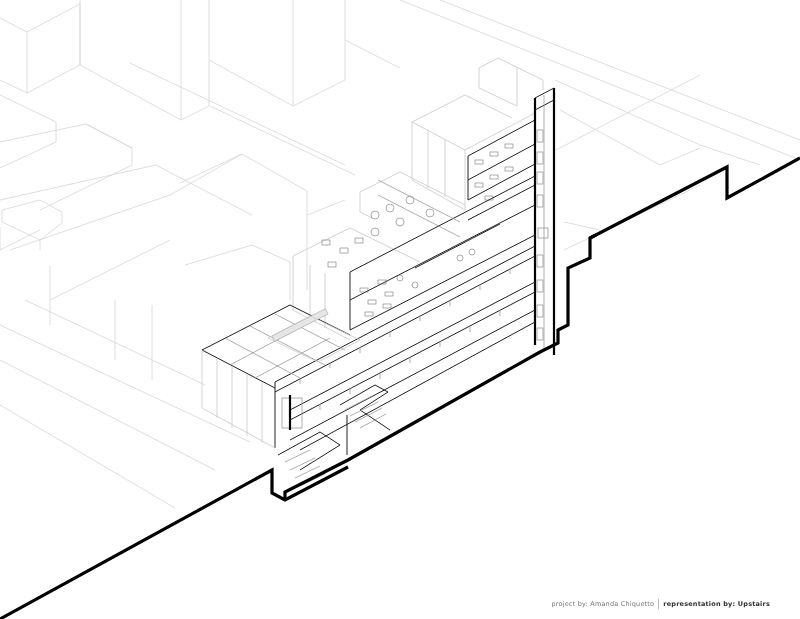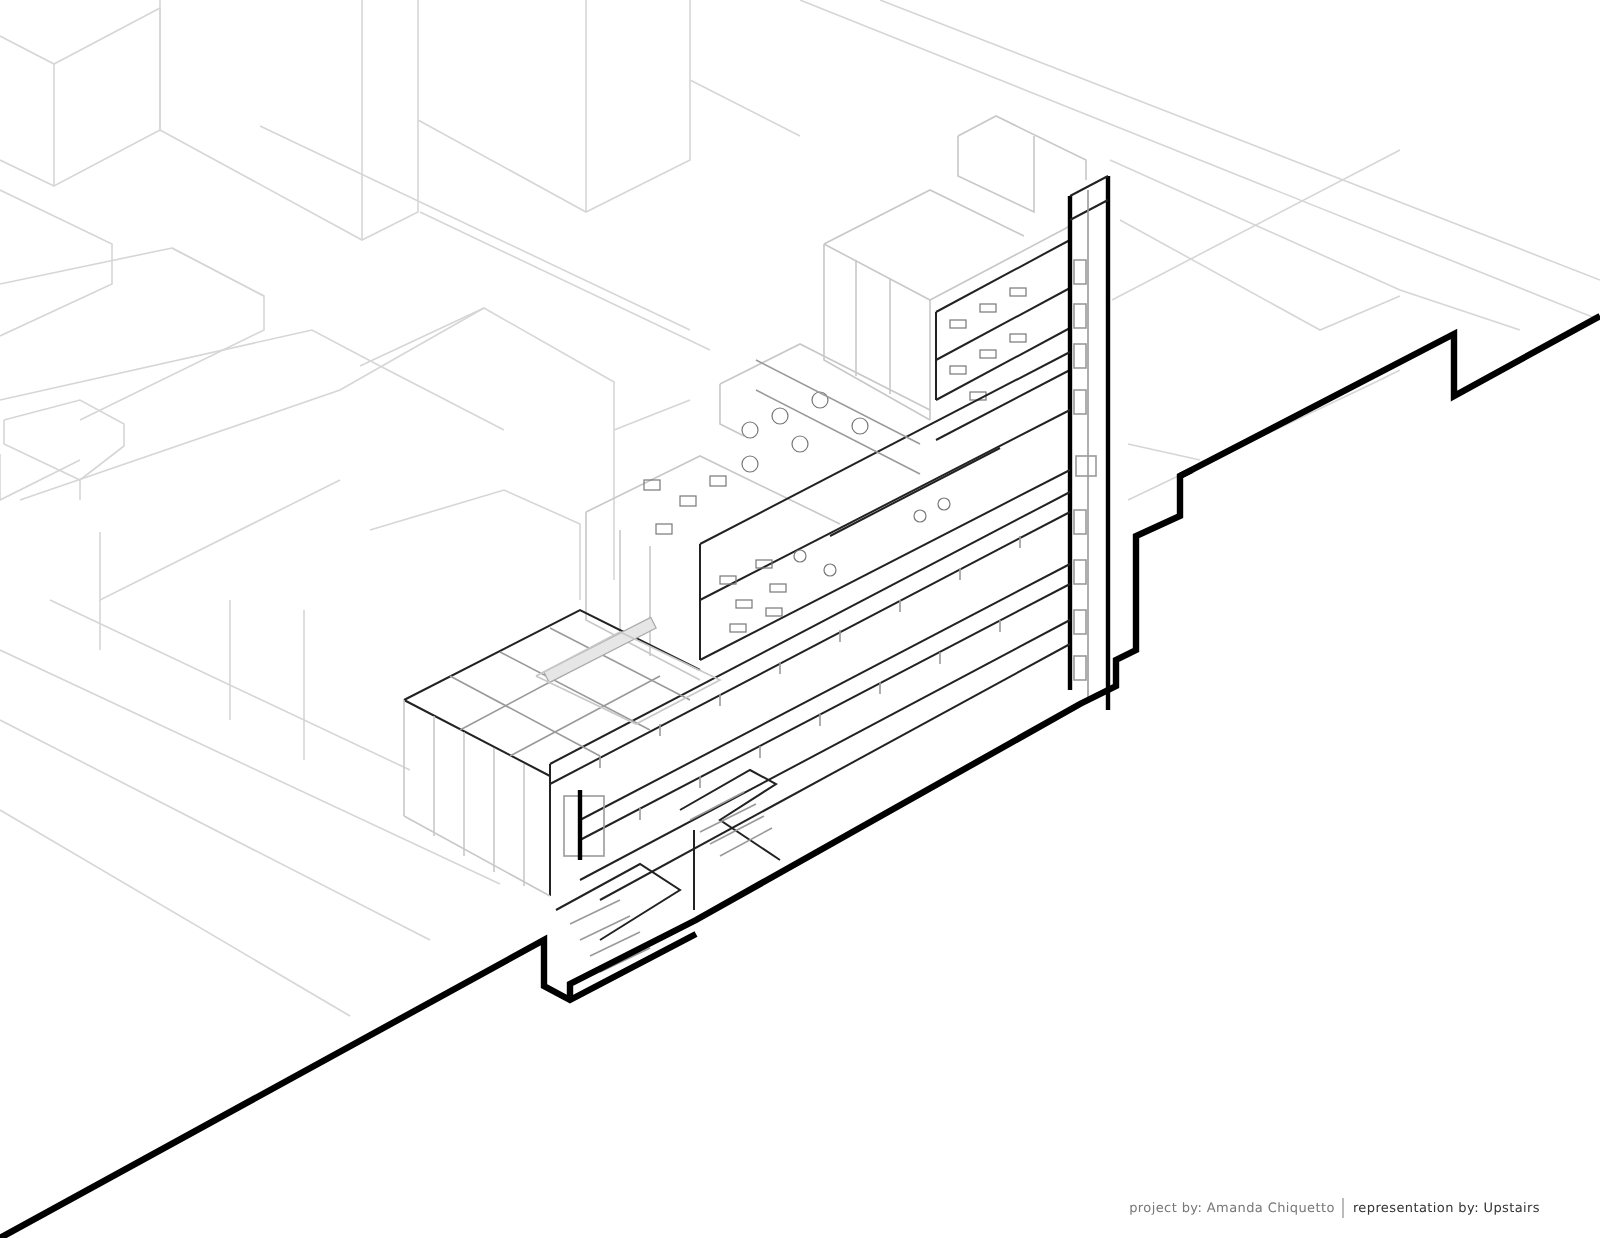--- a/index.html
+++ b/index.html
@@ -8,21 +8,21 @@
   .ctx { stroke:#d6d6d6; stroke-width:0.8; fill:none; }
   .ctx2 { stroke:#c8c8c8; stroke-width:0.8; fill:none; }
   .mid { stroke:#9a9a9a; stroke-width:0.8; fill:none; }
   .dark { stroke:#222; stroke-width:1; fill:none; }
   .cut { stroke:#000; stroke-width:2.2; fill:none; }
   .ground { stroke:#000; stroke-width:3.2; fill:none; stroke-linejoin:miter; }
   .furn { stroke:#777; stroke-width:0.6; fill:none; }
   .grayfill { fill:#e6e6e6; stroke:#aaa; stroke-width:0.6; }
   .caption { position:absolute; right:30px; top:599px; font-size:6.5px; color:#777; white-space:nowrap; letter-spacing:0.2px; }
   .caption .sep { display:inline-block; width:1px; height:10px; background:#bbb; vertical-align:middle; margin:0 4px; }
-  .caption .rep { color:#333; font-weight:normal; }
+  .caption .rep { color:#333; font-weight:bold; }
 </style>
 </head>
 <body>
 
 <svg id="drawing" viewBox="0 0 800 619" xmlns="http://www.w3.org/2000/svg">
 
   <g>
 
     <polyline class="ctx" points="0,18 27,32 80,4"></polyline>
     <polyline class="ctx" points="27,32 27,93 80,65 80,4"></polyline>

